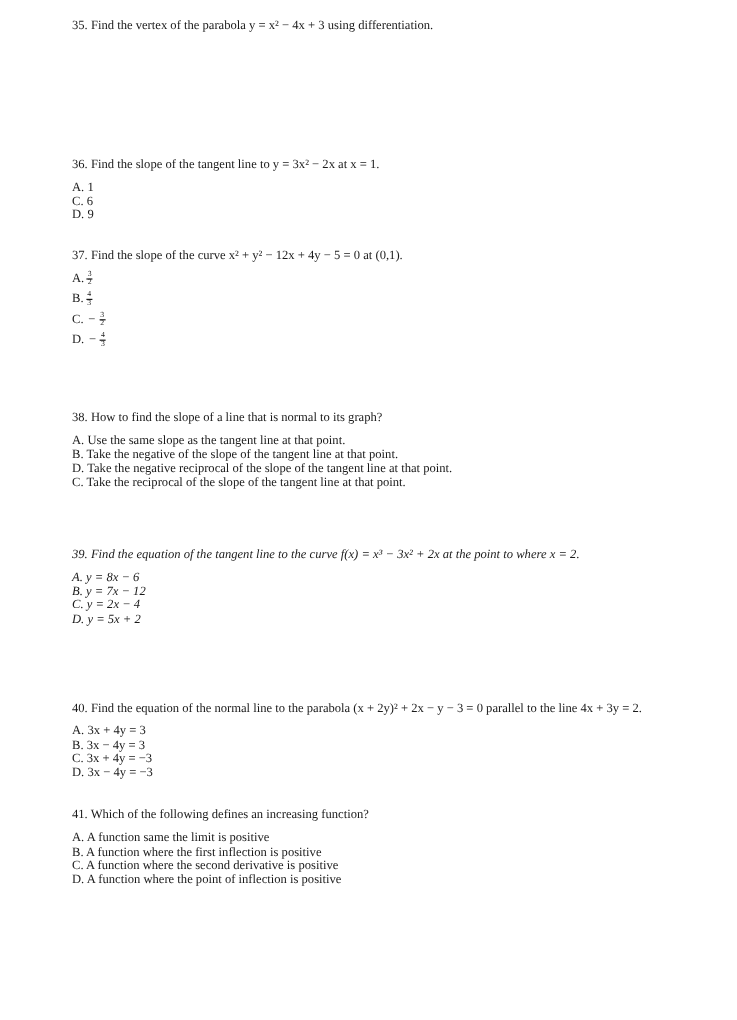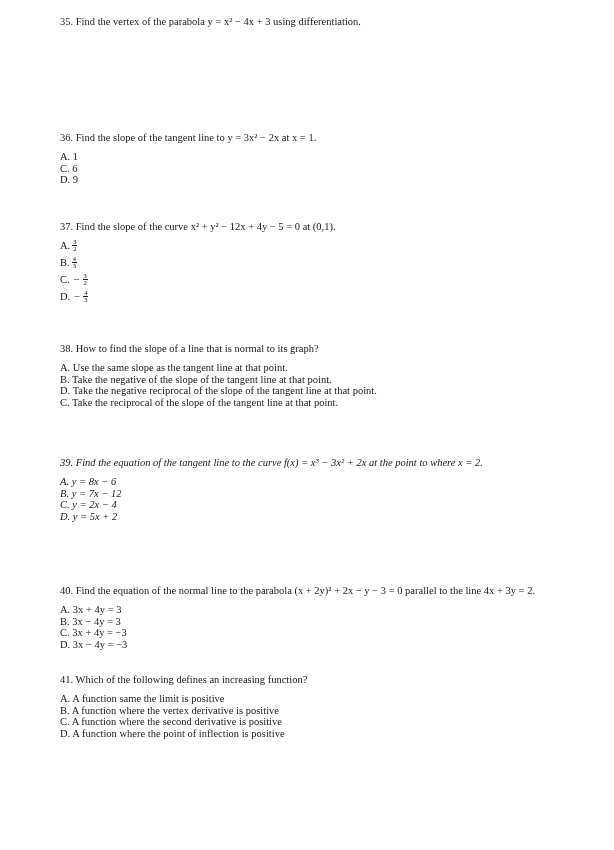--- a/index.html
+++ b/index.html
@@ -26,21 +26,21 @@
 
 <div class="q" style="top:131px;">
   <p class="stem">36. Find the slope of the tangent line to y = 3x² − 2x  at x = 1.</p>
   <div class="opts">
     <div class="opt">A. 1</div>
     <div class="opt">C. 6</div>
     <div class="opt">D. 9</div>
   </div>
 </div>
 
-<div class="q" style="top:220px;">
+<div class="q" style="top:207px;">
   <p class="stem">37. Find the slope of the curve  x² + y² − 12x + 4y − 5 = 0  at (0,1).</p>
   <div class="opts" style="margin-top:3px;">
     <div class="frac-opt">
       <span>A.</span>
       <span class="frac">
           <span class="num">3</span>
           <span class="den">2</span>
         </span>
     </div>
     <div class="frac-opt">
@@ -96,17 +96,17 @@
     <div class="opt">B. 3x − 4y = 3</div>
     <div class="opt">C. 3x + 4y = −3</div>
     <div class="opt">D. 3x − 4y = −3</div>
   </div>
 </div>
 
 <div class="q" style="top:673px;">
   <p class="stem">41. Which of the following defines an increasing function?</p>
   <div class="opts">
     <div class="opt">A. A function same the limit is positive</div>
-    <div class="opt">B. A function where the vertex derivative is positive</div>
+    <div class="opt">B. A function where the first inflection is positive</div>
     <div class="opt">C. A function where the second derivative is positive</div>
     <div class="opt">D. A function where the point of inflection is positive</div>
   </div>
 </div>
 
 </body></html>

